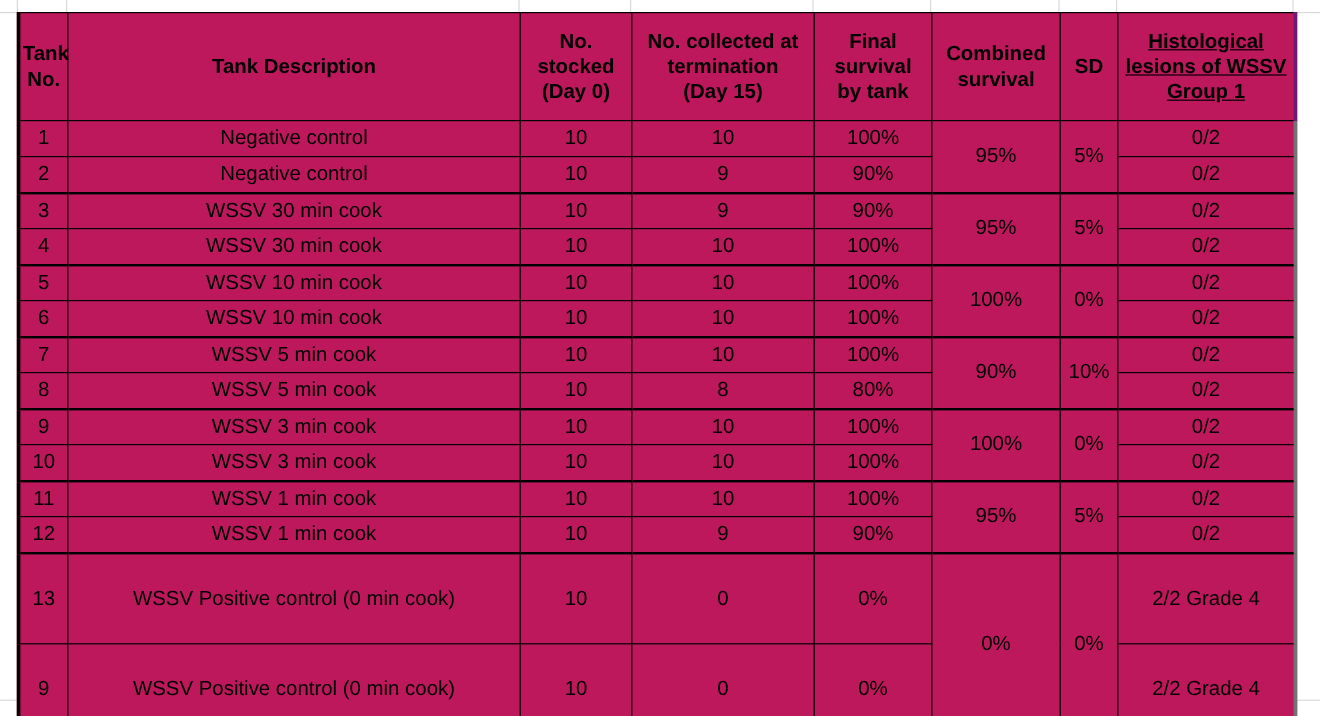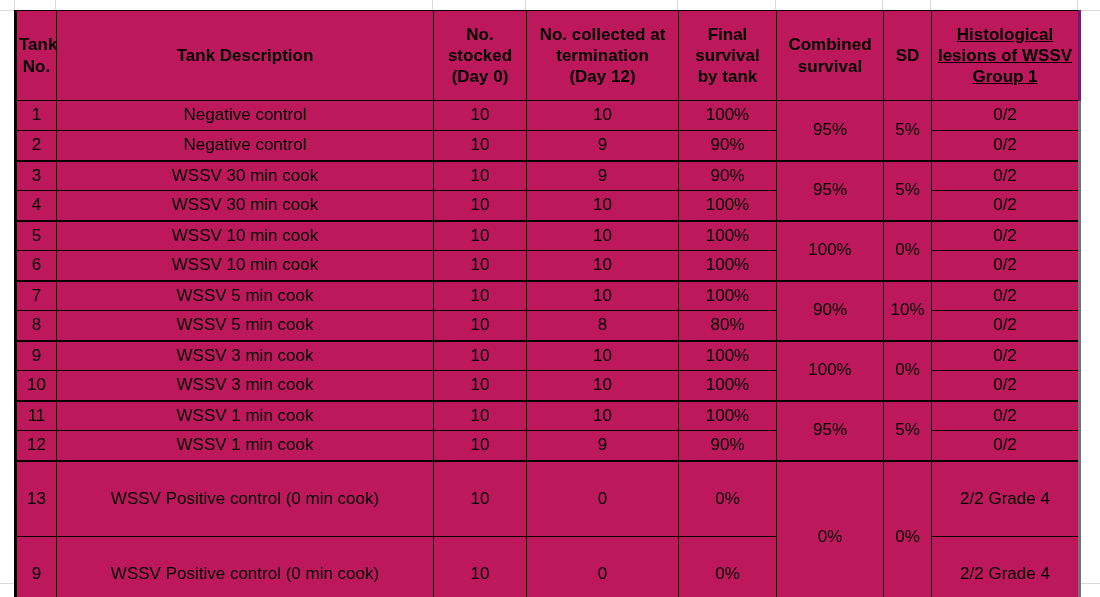--- a/index.html
+++ b/index.html
@@ -144,21 +144,21 @@
           <div>Tank Description</div>
         </th>
         <th>
           <div>No.</div>
           <div>stocked</div>
           <div>(Day 0)</div>
         </th>
         <th>
           <div class="nowrap">No. collected at</div>
           <div>termination</div>
-          <div>(Day 12)</div>
+          <div>(Day 15)</div>
         </th>
         <th>
           <div>Final</div>
           <div>survival</div>
           <div>by tank</div>
         </th>
         <th>
           <div>Combined</div>
           <div>survival</div>
         </th>

